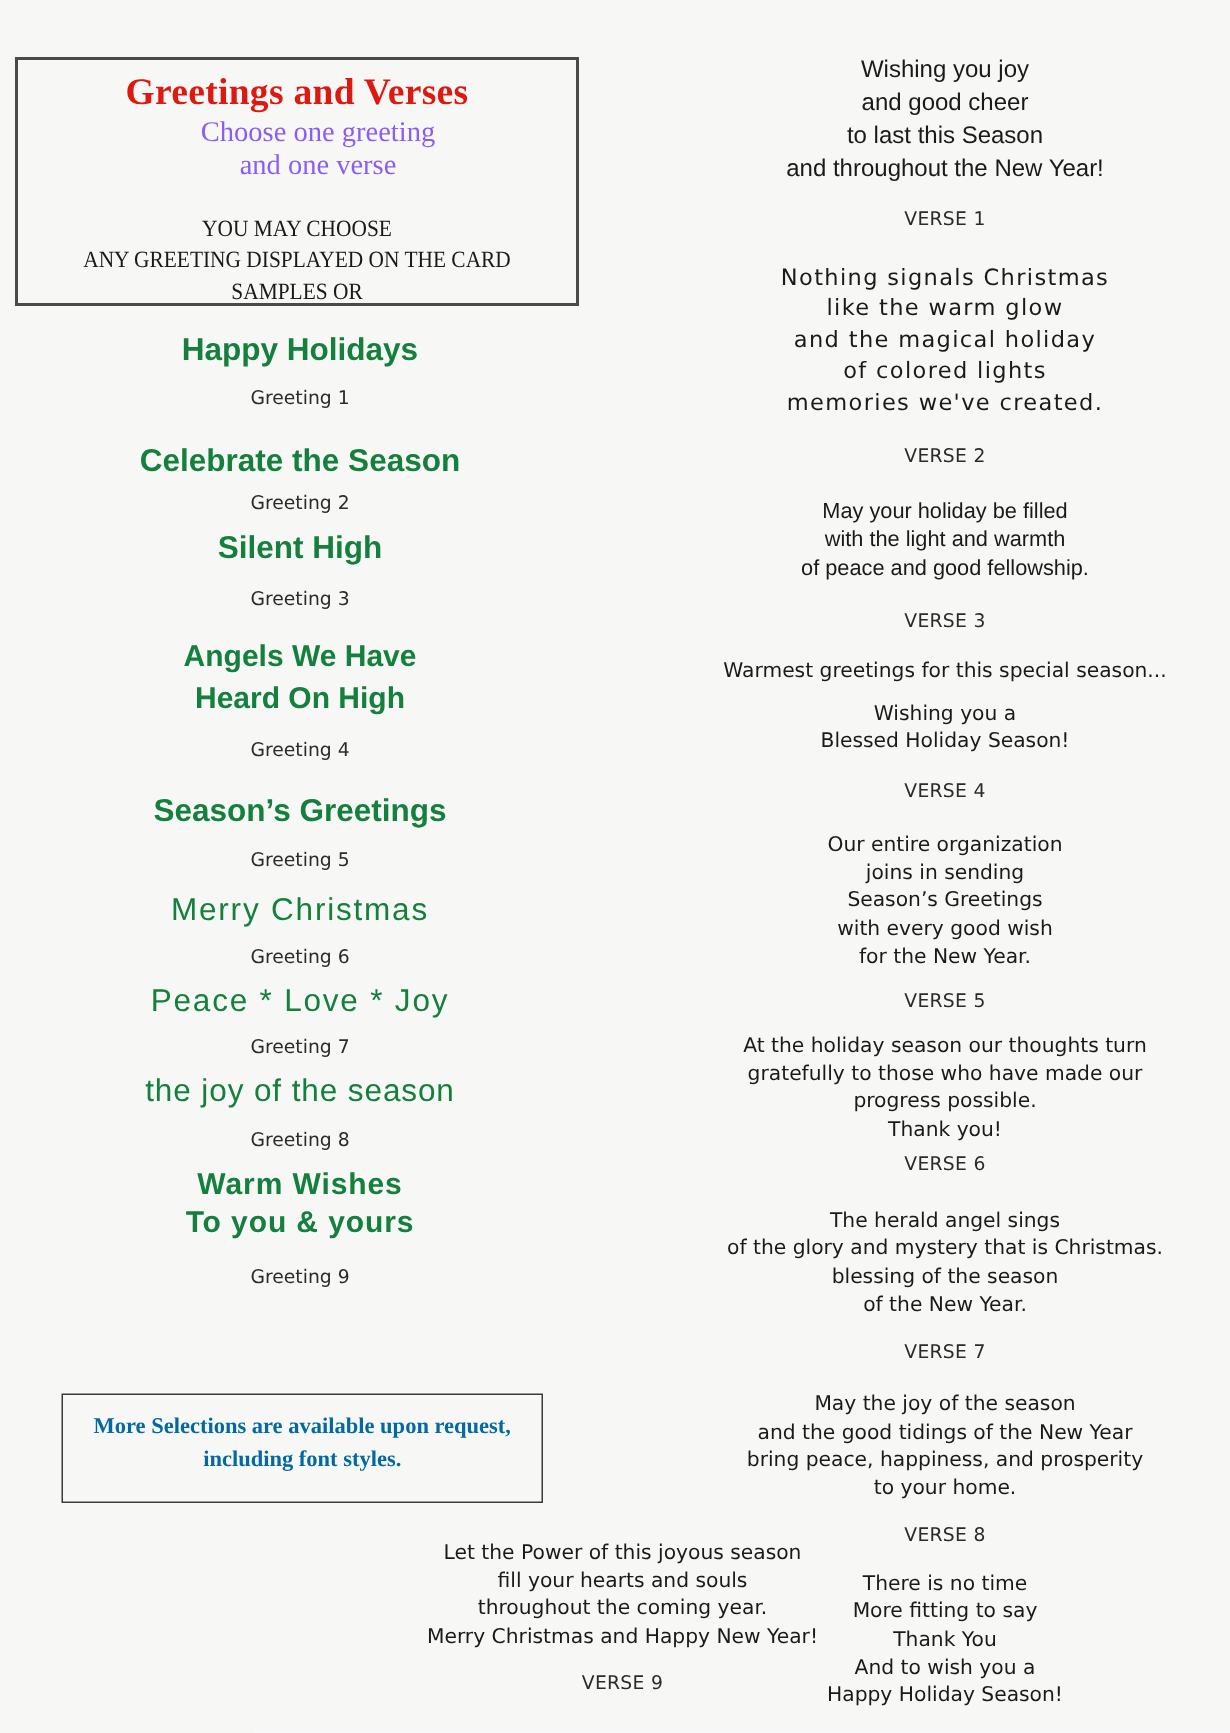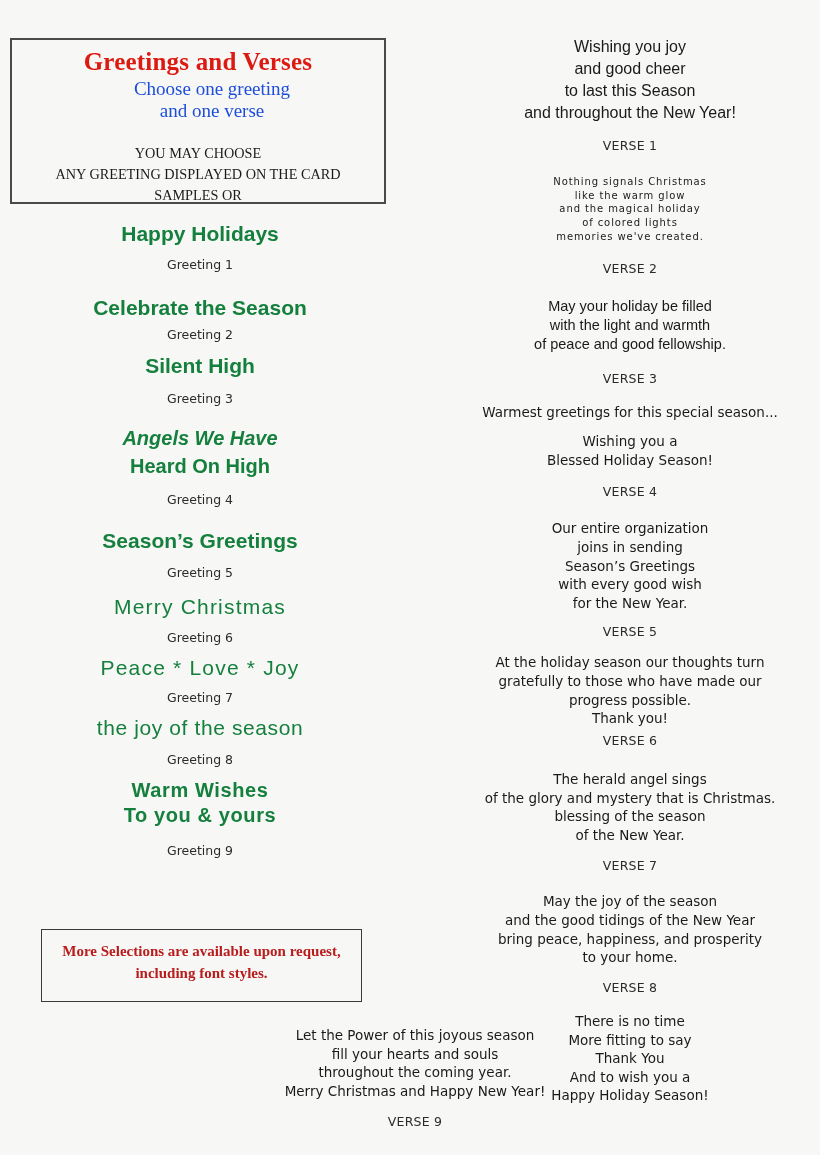--- a/index.html
+++ b/index.html
@@ -36,21 +36,21 @@
     font-family: "Liberation Serif", serif;
     font-weight: bold;
     font-size: 25px;
     color: #dd1a11;
     letter-spacing: 0.2px;
   }
   #header-sub {
     margin-top: 2px;
     font-family: "Liberation Serif", serif;
     font-size: 19px;
-    color: #1d4ed8;
+    color: #8b5cf6;
     line-height: 1.18;
     margin-left: 28px;
   }
   #header-note {
     margin-top: 20px;
     font-family: "Liberation Serif", serif;
     font-size: 15.5px;
     color: #1a1a1a;
     line-height: 1.35;
     transform: scaleX(0.92);
@@ -92,21 +92,21 @@
     box-sizing: border-box;
     display: flex;
     align-items: flex-start;
     justify-content: center;
   }
   #more-text {
     margin-top: 11px;
     font-family: "Liberation Serif", serif;
     font-weight: bold;
     font-size: 15px;
-    color: #b91c1c;
+    color: #0369a1;
     line-height: 1.45;
     text-align: center;
     width: 300px;
   }
 
   
   #verses {
     left: 440px;
     top: 0px;
     width: 380px;
@@ -164,21 +164,21 @@
       <div class="greet-text g-bold" style="font-size:21px;">Celebrate the Season</div>
       <div class="greet-label" style="margin-top:7px;">Greeting 2</div>
     </div>
 
     <div class="greet-block" style="margin-top:12px;">
       <div class="greet-text g-bold" style="font-size:21px;">Silent High</div>
       <div class="greet-label" style="margin-top:12px;text-align:center;">Greeting 3</div>
     </div>
 
     <div class="greet-block" style="margin-top:21px;">
-      <div class="greet-text g-bold" style="font-size:20px;font-style:italic;">Angels We Have</div>
+      <div class="greet-text g-bold" style="font-size:20px;">Angels We Have</div>
       <div class="greet-text g-bold" style="font-size:20px; margin-top:5px;">Heard On High</div>
       <div class="greet-label" style="margin-top:14px;">Greeting 4</div>
     </div>
 
     <div class="greet-block" style="margin-top:22px;">
       <div class="greet-text g-bold" style="font-size:21px;">Season’s Greetings</div>
       <div class="greet-label" style="margin-top:11px;">Greeting 5</div>
     </div>
 
     <div class="greet-block" style="margin-top:15px;">
@@ -217,21 +217,21 @@
       <div class="verse-body v-sans" style="font-size:16px; line-height:1.37;">
         <div>Wishing you joy</div>
         <div>and good cheer</div>
         <div>to last this Season</div>
         <div>and throughout the New Year!</div>
       </div>
       <div class="verse-label" style="margin-top:14px;">VERSE 1</div>
     </div>
 
     <div style="margin-top:22px;">
-      <div class="verse-body v-mono" style="font-size:10px; line-height:1.39;">
+      <div class="verse-body v-mono" style="font-size:15px; line-height:1.39;">
         <div>Nothing signals Christmas</div>
         <div>like the warm glow</div>
         <div>and the magical holiday</div>
         <div>of colored lights</div>
         <div>memories we've created.</div>
       </div>
       <div class="verse-label" style="margin-top:17px;">VERSE 2</div>
     </div>
 
     <div style="margin-top:21px;">

